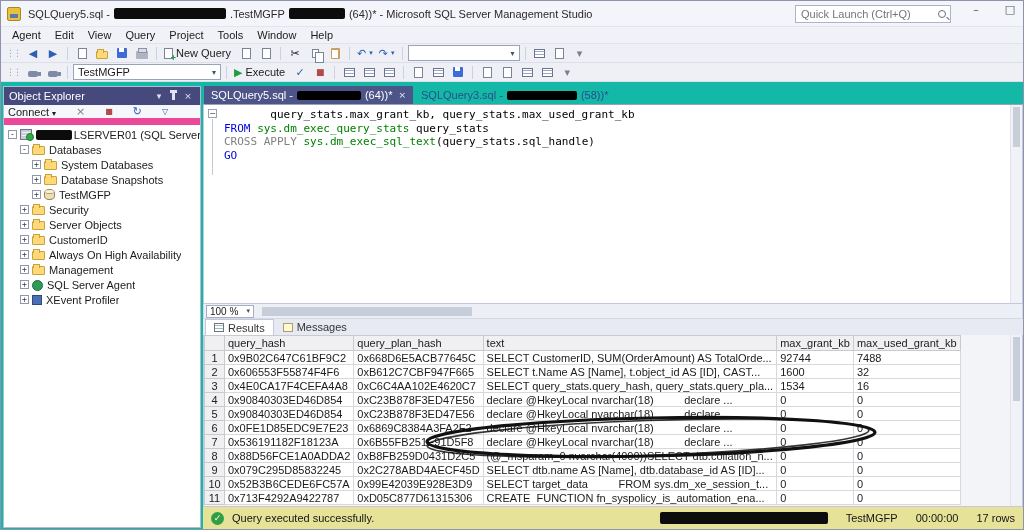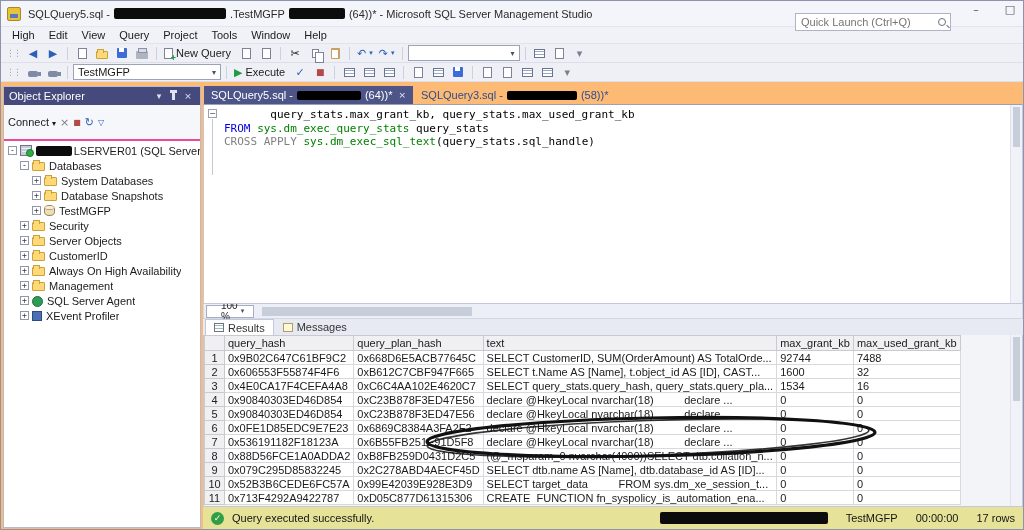--- a/index.html
+++ b/index.html
@@ -9,21 +9,21 @@
   .app{position:relative;width:1024px;height:530px;background:#dde1ee;border:1px solid #8d93ab;overflow:hidden}
 
   
   .titlebar{height:26px;background:#f4f5fa;border-bottom:1px solid #e3e5ee;display:flex;align-items:center;padding:0 6px;position:relative}
   .app-icon{width:14px;height:14px;background:#e8c23a;border:1px solid #a8882a;border-radius:2px;flex:none;position:relative}
   .app-icon::after{content:"";position:absolute;left:2px;top:6px;right:2px;height:4px;background:#5a78b8}
   .title-text{margin-left:7px;display:flex;align-items:center;gap:4px;white-space:nowrap;color:#2a2a2a}
   .redact{background:#0c0c0c;display:inline-block;border-radius:2px;vertical-align:middle}
   .r-t1{width:112px;height:11px}
   .r-t2{width:56px;height:11px}
-  .quick-launch{position:absolute;right:72px;top:12px;width:156px;height:18px;border:1px solid #aeb4c6;background:#fff;display:flex;align-items:center;padding-right:4px}
+  .quick-launch{position:absolute;right:72px;top:4px;width:156px;height:18px;border:1px solid #aeb4c6;background:#fff;display:flex;align-items:center;padding-right:4px}
   .quick-launch input{flex:1;border:0;outline:0;font:11px "Liberation Sans",sans-serif;color:#555;padding:0 5px;min-width:0;background:transparent}
   .mag{width:8px;height:8px;border:1px solid #6a7184;border-radius:50%;position:relative;flex:none}
   .mag::after{content:"";position:absolute;left:7px;top:7px;width:4px;height:1px;background:#6a7184;transform:rotate(45deg)}
   .win-btns{position:absolute;right:4px;top:2px;display:flex;gap:16px;color:#4a4f62;font-size:11px}
   .win-btns span{width:18px;text-align:center;cursor:default}
 
   
   .menubar{height:17px;background:#f1f2f8;border-bottom:1px solid #e0e2ec;display:flex;align-items:center;padding-left:4px}
   .menu-item{padding:1px 7px;white-space:nowrap}
 
@@ -50,30 +50,30 @@
   .i-print::before{content:"";position:absolute;top:-3px;left:2px;width:7px;height:3px;background:#d8dce6;border:1px solid #8b92a4}
   .i-copy{width:7px;height:9px;background:#fff;border:1px solid #7b8396}
   .i-copy::after{content:"";position:absolute;left:2px;top:2px;width:7px;height:9px;background:#fff;border:1px solid #7b8396}
   .i-paste{width:9px;height:11px;background:#c9a063;border-radius:1px}
   .i-paste::before{content:"";position:absolute;left:1px;top:2px;width:6px;height:8px;background:#fff}
   .i-grid{width:11px;height:9px;border:1px solid #6a7490;background:repeating-linear-gradient(0deg,#fff 0 2px,#9aa6c4 2px 3px),#fff}
   .i-plug{width:10px;height:6px;background:#7f8aa4;border-radius:2px;margin-top:4px}
   .i-plug::after{content:"";position:absolute;right:-3px;top:1px;width:3px;height:4px;background:#7f8aa4}
 
   
-  .main{position:absolute;left:0;top:81px;right:0;bottom:0;background:#fdba74}
+  .main{position:absolute;left:0;top:81px;right:0;bottom:0;background:#14b8a6}
 
   
   .oe{position:absolute;left:2px;top:4px;width:198px;bottom:1px;background:#fff;border:1px solid #b6bccf;display:flex;flex-direction:column}
   .oe-header{height:18px;background:#45497b;color:#fff;display:flex;align-items:center;padding:0 5px;flex:none}
   .oe-header .sp{flex:1}
   .oe-hicon{width:14px;text-align:center;font-size:9px;color:#dfe2f2}
   .pin{width:3px;height:8px;background:#dfe2f2;position:relative;margin:0 6px}
   .pin::before{content:"";position:absolute;top:-2px;left:-2px;width:7px;height:3px;background:#dfe2f2}
-  .oe-toolbar{height:36px;border-bottom:2px solid #ec4899;display:flex;align-items:center;gap:4px;padding:0 4px;flex:none;background:#f6f7fb}
+  .oe-toolbar{height:20px;border-bottom:7px solid #ec4899;display:flex;align-items:center;gap:20px;padding:0 4px;flex:none;background:#f6f7fb}
   .oe-tree{flex:1;overflow:hidden;padding-top:2px}
   .tree-row{height:15px;display:flex;align-items:center;padding-left:4px;white-space:nowrap;overflow:hidden}
   .indent{display:inline-block;height:1px;flex:none}
   .expander{width:9px;height:9px;border:1px solid #9197a8;background:#fff;color:#33384a;font-size:8px;line-height:7px;text-align:center;flex:none;margin-right:3px;font-family:"DejaVu Sans Mono",monospace}
   .ti{width:13px;height:12px;display:inline-block;margin-right:4px;position:relative;flex:none}
   .ti.folder{width:13px;height:9px;background:#ffd978;border:1px solid #c8a23e;border-radius:1px;margin-top:2px}
   .ti.folder::before{content:"";position:absolute;top:-3px;left:0;width:5px;height:3px;background:#ffd978;border:1px solid #c8a23e;border-bottom:none}
   .ti.database{width:11px;height:11px;background:#ecdfb4;border:1px solid #97865a;border-radius:5px/4px}
   .ti.database::before{content:"";position:absolute;left:0;right:0;top:0;height:3px;background:#f7efd2;border-bottom:1px solid #b3a377;border-radius:50%}
   .ti.server{width:12px;height:11px;background:#c7ccd8;border:1px solid #6e7488}
@@ -95,21 +95,21 @@
   .doc-tab.active .tab-close{display:inline}
   .editor{height:200px;background:#fff;border:1px solid #c3c8da;border-top:1px solid #9aa0b8;position:relative;flex:none;overflow:hidden}
   .fold-box{position:absolute;left:4px;top:4px;width:9px;height:9px;border:1px solid #9aa0b0;color:#444;font-size:8px;line-height:7px;text-align:center;background:#fff}
   .outline-line{position:absolute;left:8px;top:14px;width:1px;height:56px;background:#c4c8d2}
   .code-area{position:absolute;left:20px;top:3px;right:14px;font:11px/13.5px "DejaVu Sans Mono",monospace}
   .code-line{white-space:pre}
   .tok-kw{color:#0000e0}.tok-pl{color:#000}.tok-sys{color:#008000}.tok-gr{color:#808080}
   .vscroll{position:absolute;top:0;right:0;width:12px;bottom:0;background:#f1f2f7;border-left:1px solid #e0e2ea}
   .vscroll .thumb{position:absolute;left:2px;right:2px;background:#c8cdda}
   .editor-hscroll{height:15px;background:#edeff6;border:1px solid #d4d8e4;border-top:none;display:flex;align-items:center;padding-left:2px;flex:none}
-  .zoom-combo{width:48px;height:13px;border:1px solid #a8aec2;background:#fff;display:flex;align-items:center;padding:0 14px;gap:3px;font-size:10px}
+  .zoom-combo{width:48px;height:13px;border:1px solid #a8aec2;background:#fff;display:flex;align-items:center;padding:0 3px;gap:3px;font-size:10px}
   .zoom-combo .caret{margin-left:auto;font-size:7px;color:#4a5068}
   .hthumb{margin-left:8px;width:210px;height:9px;background:#c8cdda}
   .results-tabs{height:16px;background:#e7eaf3;display:flex;align-items:flex-end;padding-left:2px;gap:1px;flex:none}
   .rtab{height:16px;display:flex;align-items:center;gap:4px;padding:0 8px;color:#333}
   .rtab.active{background:#fff;border:1px solid #c3c8da;border-bottom:none}
   .rt-ic{width:10px;height:9px;border:1px solid #6a7490;background:repeating-linear-gradient(0deg,#fff 0 2px,#9fc49f 2px 3px)}
   .rt-ic.msg{background:#fff8d8;border-color:#b0a060}
   .grid-wrap{flex:1;background:#f3f4f8;border:1px solid #c3c8da;border-top:none;position:relative;overflow:hidden}
   table.grid{border-collapse:collapse;table-layout:fixed;background:#fff}
   .grid th,.grid td{border:1px solid #d8d8de;font-weight:normal;text-align:left;padding:0 3px;height:14px;overflow:hidden;white-space:pre;font-size:11px}
@@ -143,21 +143,21 @@
       <span class="mag"></span>
     </span>
     <span class="win-btns">
       <span class="glyph">–</span>
       <span class="glyph">□</span>
     </span>
   </div>
 
   <div class="menubar">
 
-  <span class="menu-item">High</span>
+  <span class="menu-item">Agent</span>
       <span class="menu-item">Edit</span>
       <span class="menu-item">View</span>
       <span class="menu-item">Query</span>
       <span class="menu-item">Project</span>
       <span class="menu-item">Tools</span>
       <span class="menu-item">Window</span>
       <span class="menu-item">Help</span>
     </div>
 
   <div class="toolbar">
@@ -412,20 +412,21 @@
           </div>
         </div>
 
       <div class="editor">
         <span class="fold-box glyph">−</span>
         <span class="outline-line"></span>
         <div class="code-area">
             <div class="code-line"><span class="tok-pl">       query_stats.max_grant_kb, query_stats.max_used_grant_kb</span></div>
             <div class="code-line"><span class="tok-kw">FROM</span><span class="tok-pl"> </span><span class="tok-sys">sys.dm_exec_query_stats</span><span class="tok-pl"> query_stats</span></div>
             <div class="code-line"><span class="tok-gr">CROSS APPLY</span><span class="tok-pl"> </span><span class="tok-sys">sys.dm_exec_sql_text</span><span class="tok-pl">(query_stats.sql_handle)</span></div>
+            <div class="code-line"><span class="tok-kw">GO</span></div>
           </div>
         <div class="vscroll">
             <div class="thumb" style="top:2px;height:40px"></div>
           </div>
       </div>
 
       <div class="editor-hscroll">
         <span class="zoom-combo">
           <span>100 %</span>
           <span class="caret glyph">▾</span>

